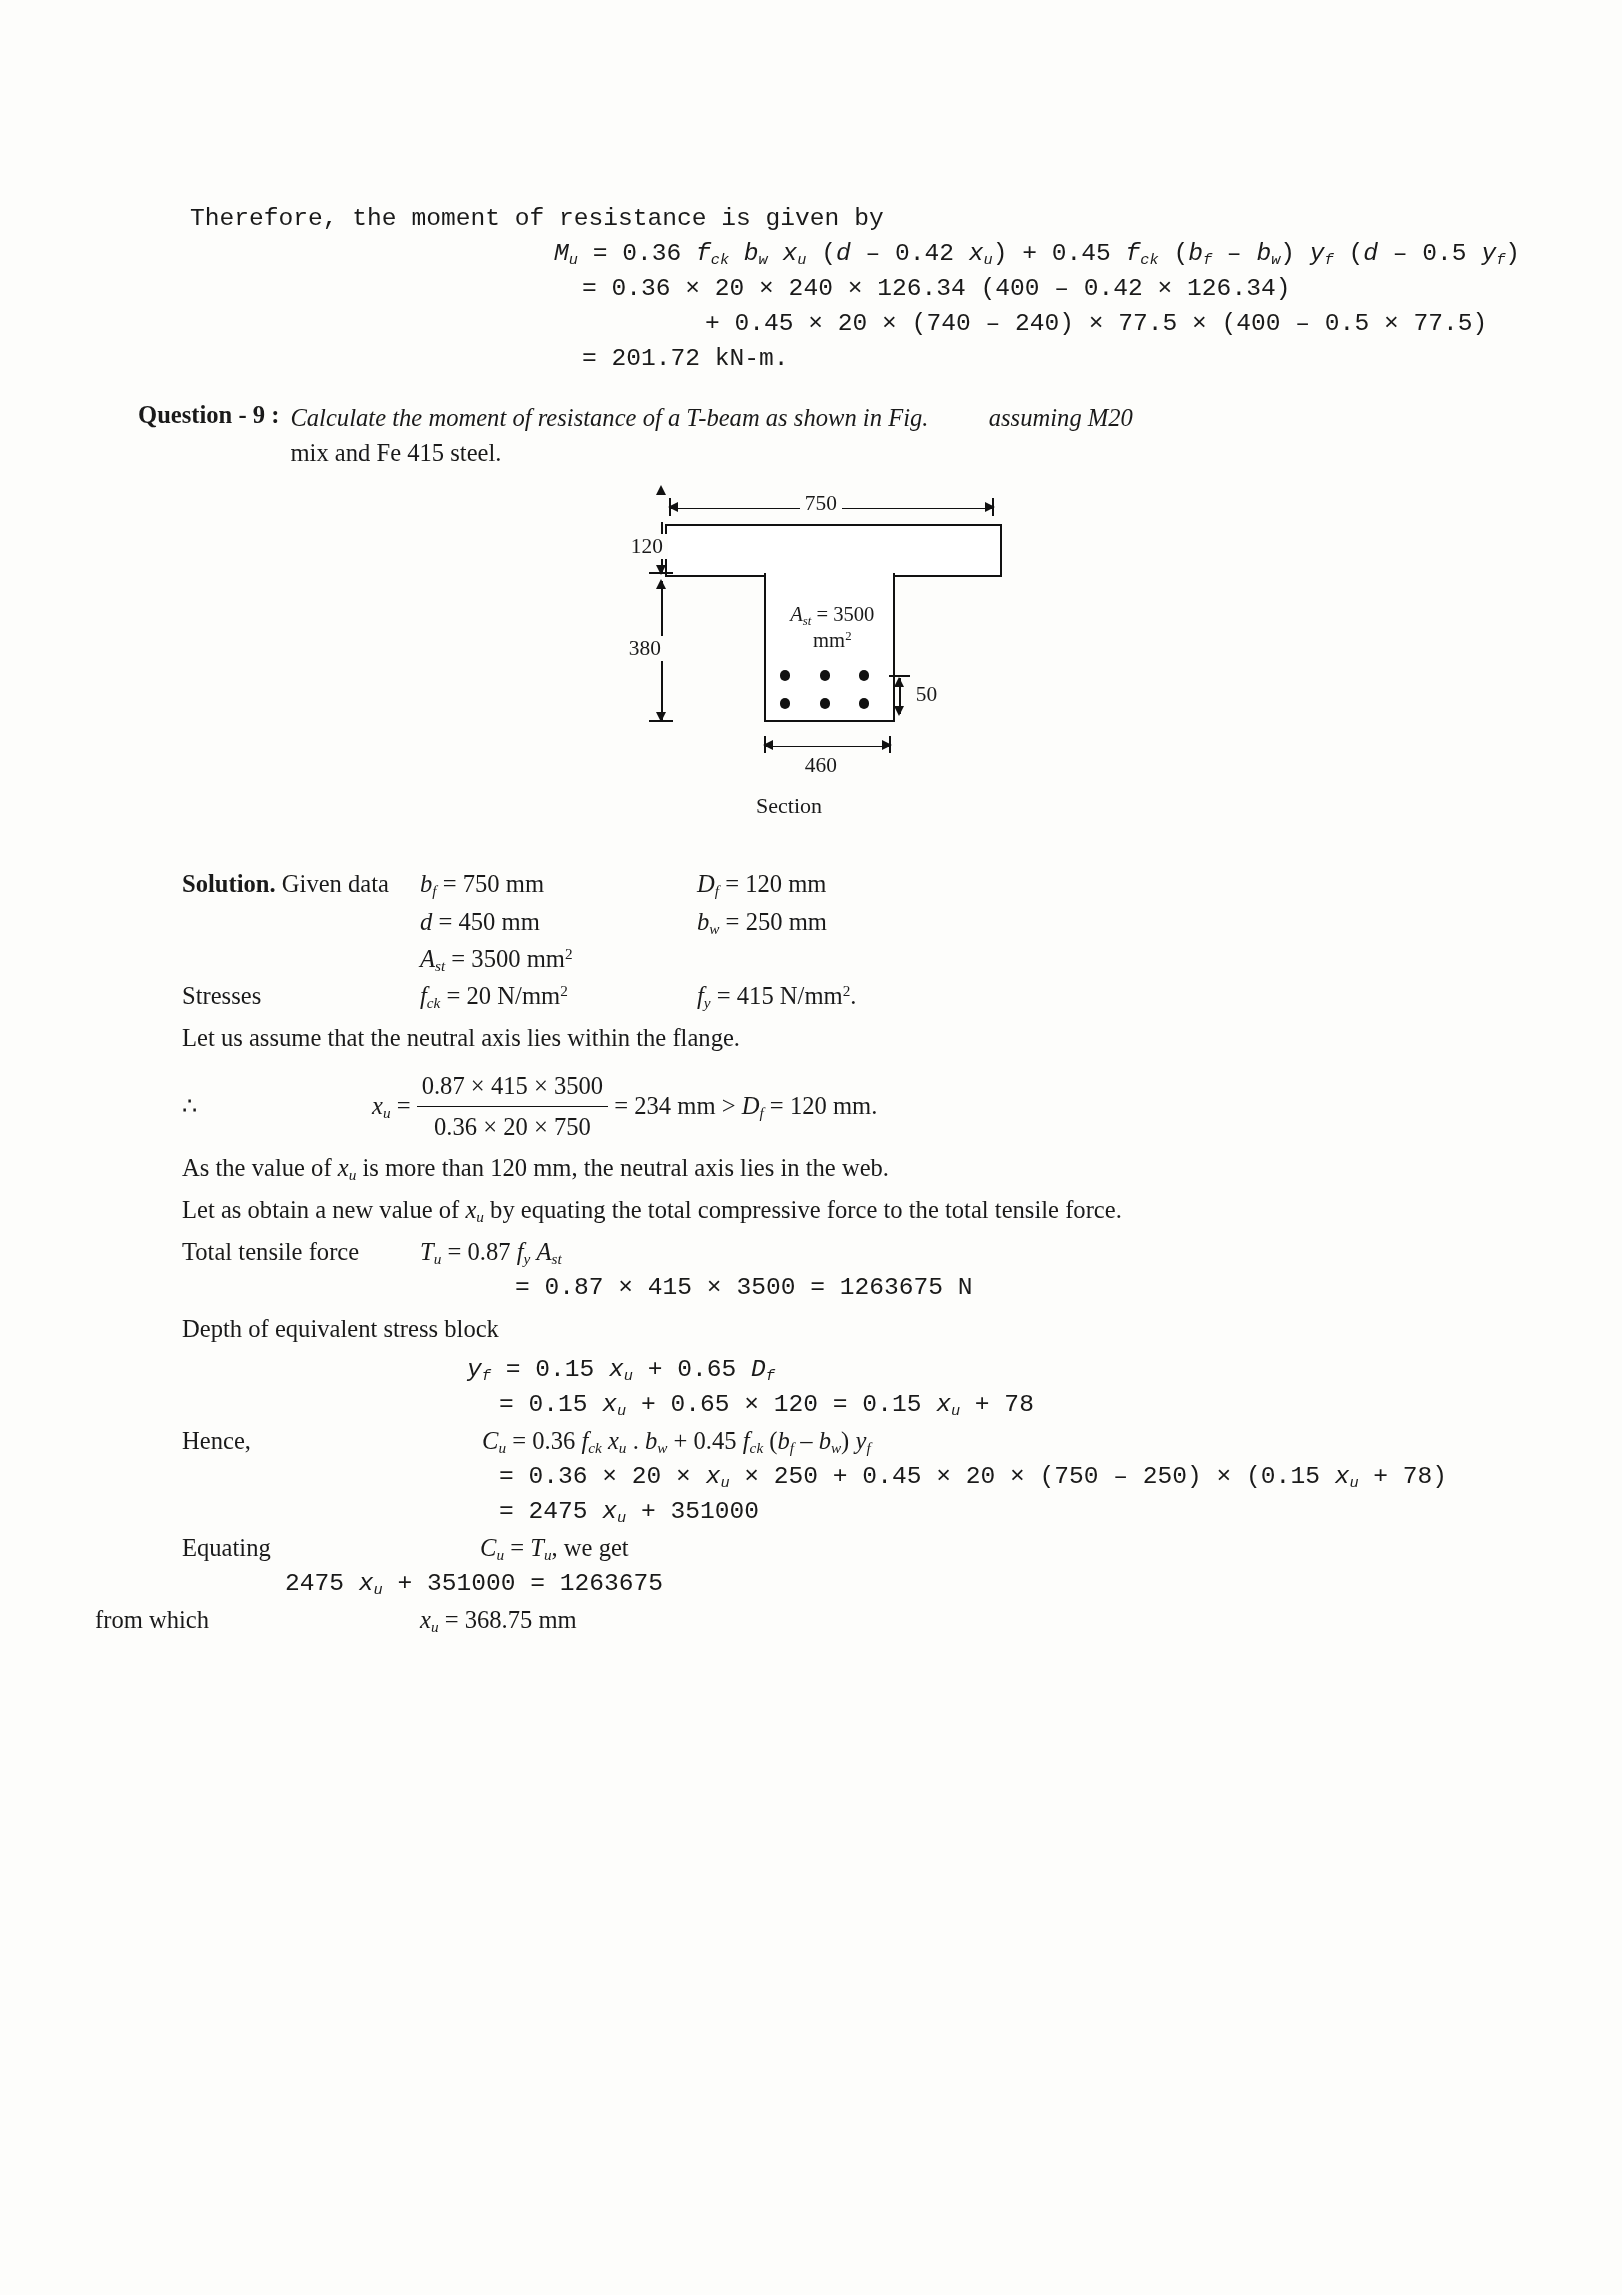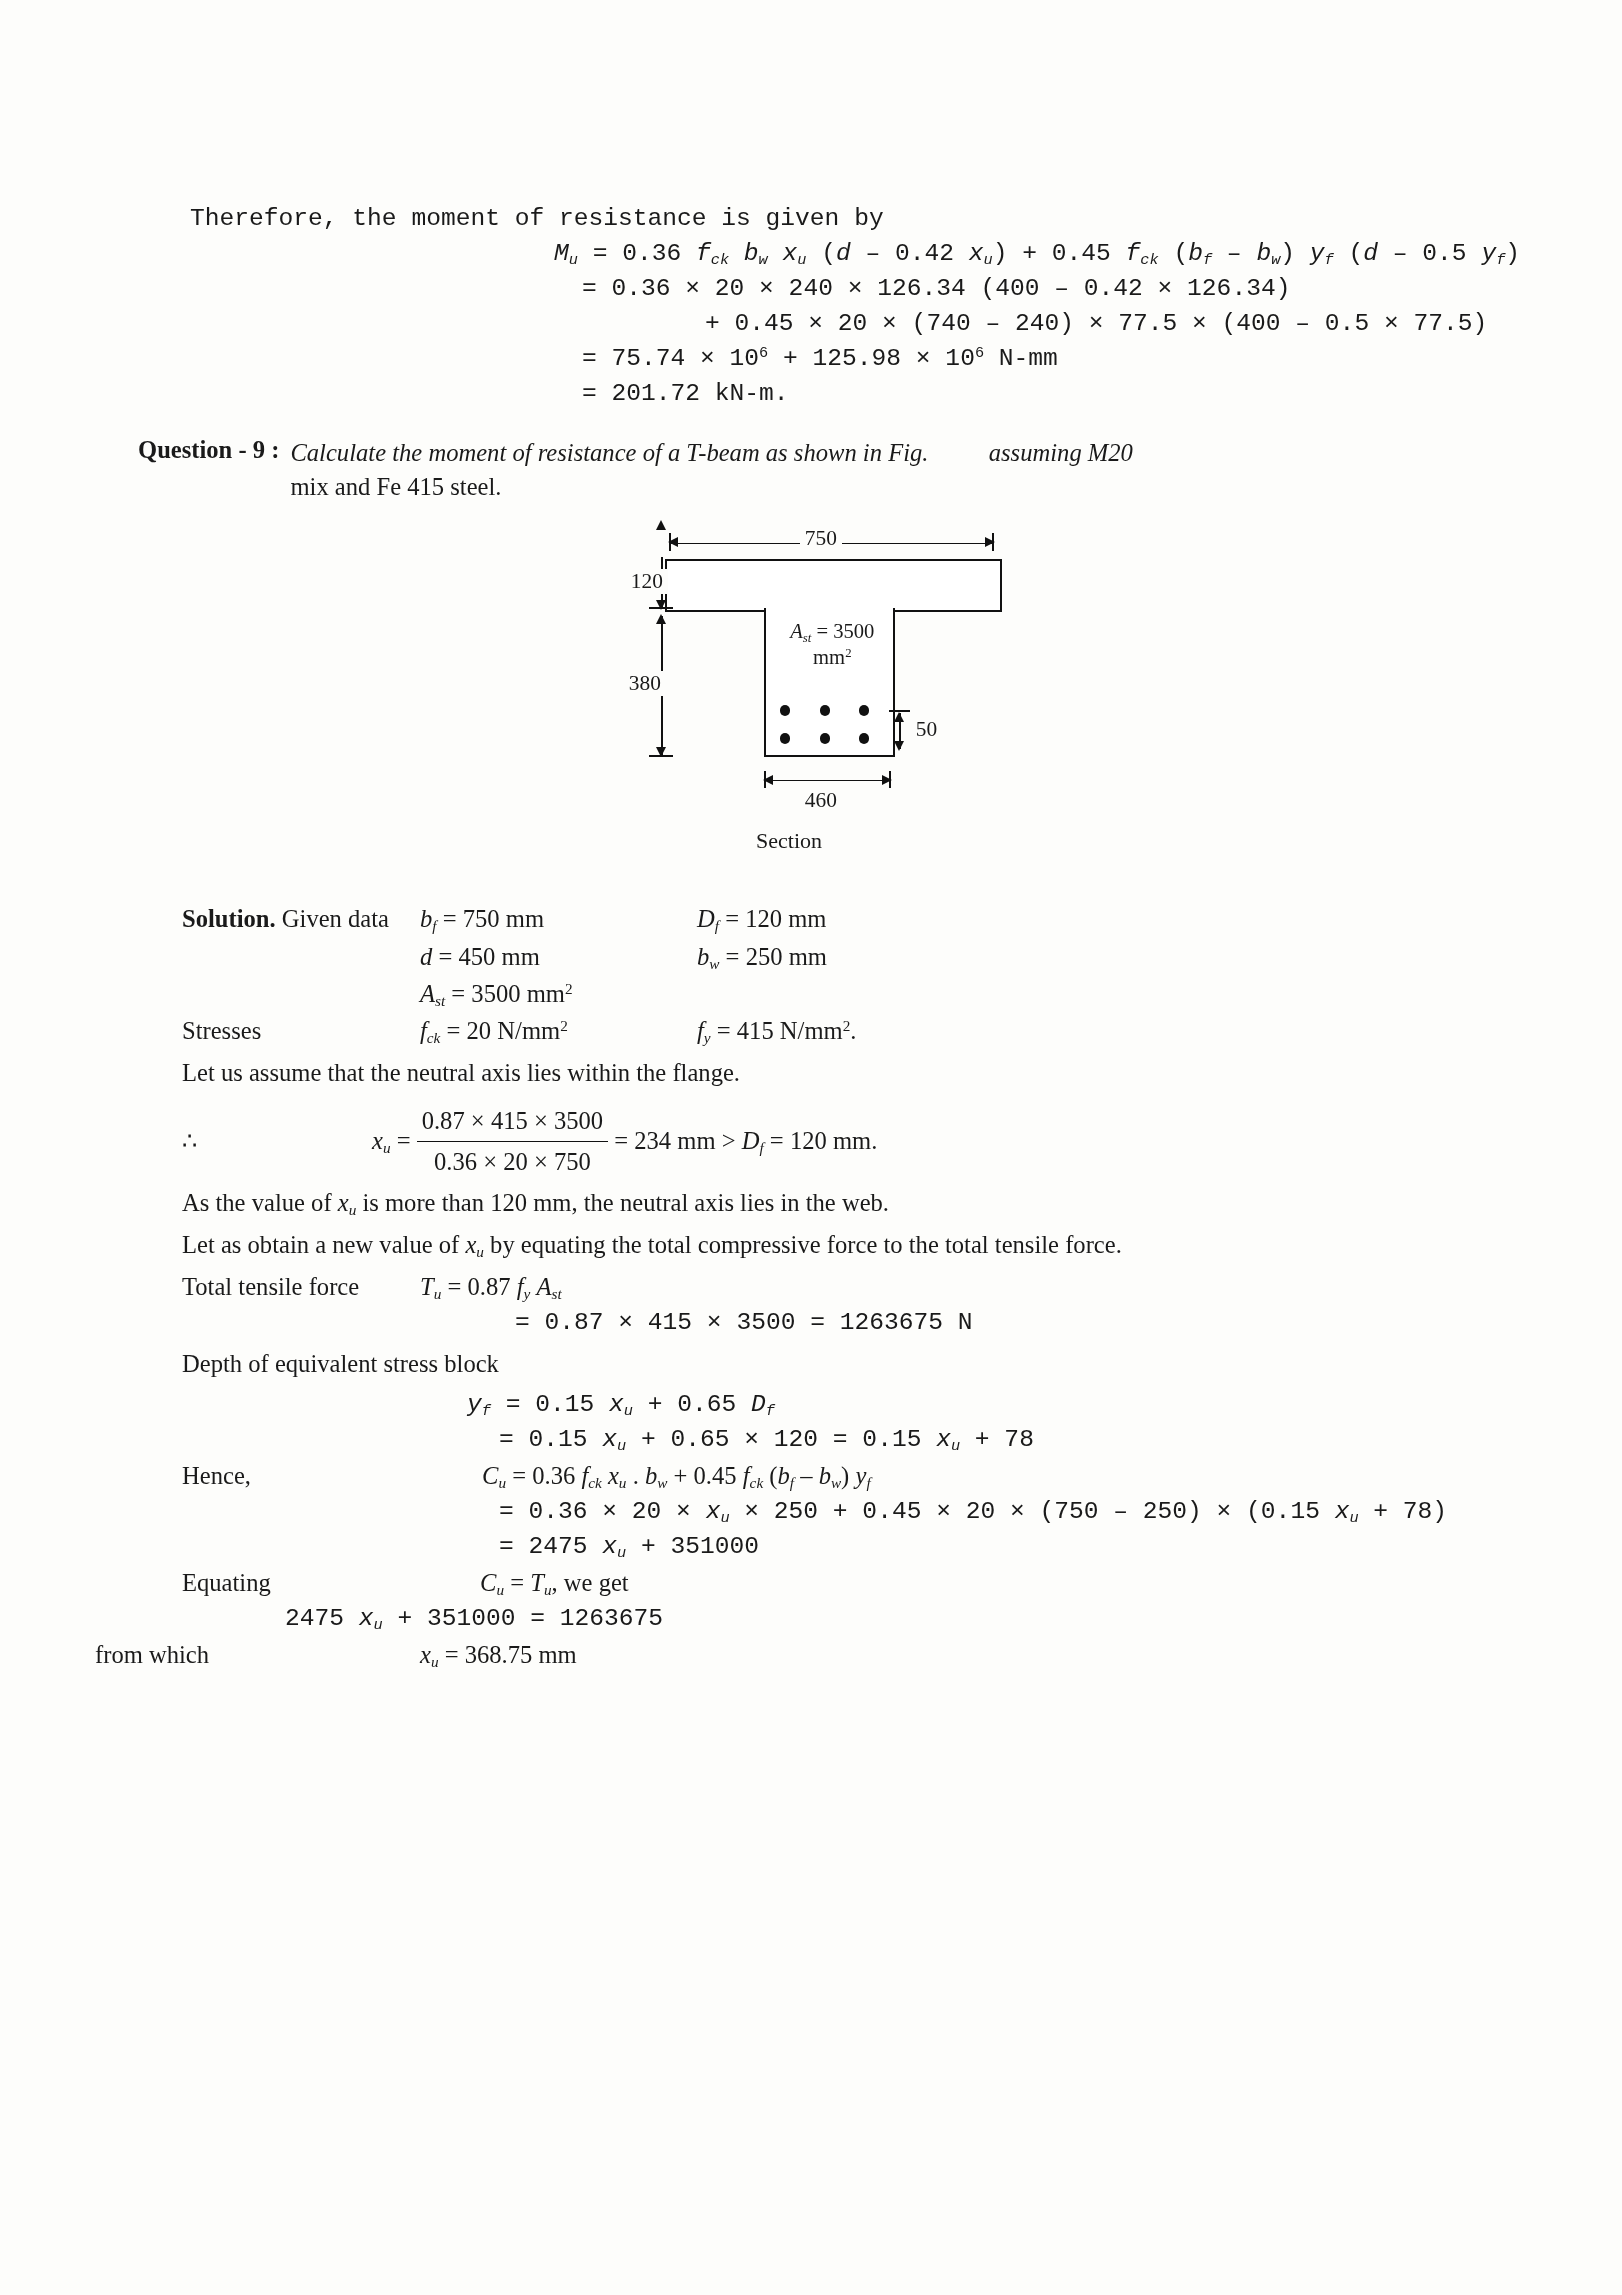--- a/index.html
+++ b/index.html
@@ -155,21 +155,21 @@
     border-left: 5.5px solid transparent;
     border-right: 5.5px solid transparent;
   }
   .arrUp { border-bottom: 10.3px solid #111; }
   .arrDn { border-top: 10.3px solid #111; }
   .bar-120 { left: 479px; top: 36px; height: 52px; }
   .lbl-120 { left: 444px; top: 48px; }
   .bar-380 { left: 479px; top: 95px; height: 139px; }
   .lbl-380 { left: 442px; top: 150px; }
   .lbl-ast {
-    left: 586px; top: 99px;
+    left: 586px; top: 117px;
     font-size: 20.6px;
     line-height: 1.15;
     background: transparent;
     text-align: center;
     width: 119px;
   }
   .bar-50 { left: 717px; top: 192px; height: 36px; }
   .lbl-50 { left: 729px; top: 196px; }
   .bar-dot {
     position: absolute;
@@ -217,21 +217,20 @@
 <div class="page">
   <div class="content">
 
     <div class="ln line-therefore">Therefore, the moment of resistance is given by</div>
 
     <div class="ln eq-m">
       <span class="v">M</span><sub>u</sub> = 0.36 <span class="v">f</span><sub>ck</sub> <span class="v">b</span><sub>w</sub> <span class="v">x</span><sub>u</sub> (<span class="v">d</span> – 0.42 <span class="v">x</span><sub>u</sub>) + 0.45 <span class="v">f</span><sub>ck</sub> (<span class="v">b</span><sub>f</sub> – <span class="v">b</span><sub>w</sub>) <span class="v">y</span><sub>f</sub> (<span class="v">d</span> – 0.5 <span class="v">y</span><sub>f</sub>)
     </div>
     <div class="ln eq-1">= 0.36 × 20 × 240 × 126.34 (400 – 0.42 × 126.34)</div>
     <div class="ln eq-2">+ 0.45 × 20 × (740 – 240) × 77.5 × (400 – 0.5 × 77.5)</div>
-    <div class="ln eq-3">= 75.74 × 10<sup>6</sup> + 125.98 × 10<sup>6</sup> N-mm</div>
     <div class="ln eq-4">= 201.72 kN-m.</div>
 
     <div class="question-block">
       <div class="q-label">Question - 9 :</div>
       <div class="q-body">
         <span class="q-italic">Calculate the moment of resistance of a T-beam as shown in Fig.</span>
         <span style="display:inline-block;width:48px"></span>
         <span class="q-italic">assuming M20</span>
         <div>mix and Fe 415 steel.</div>
       </div>

